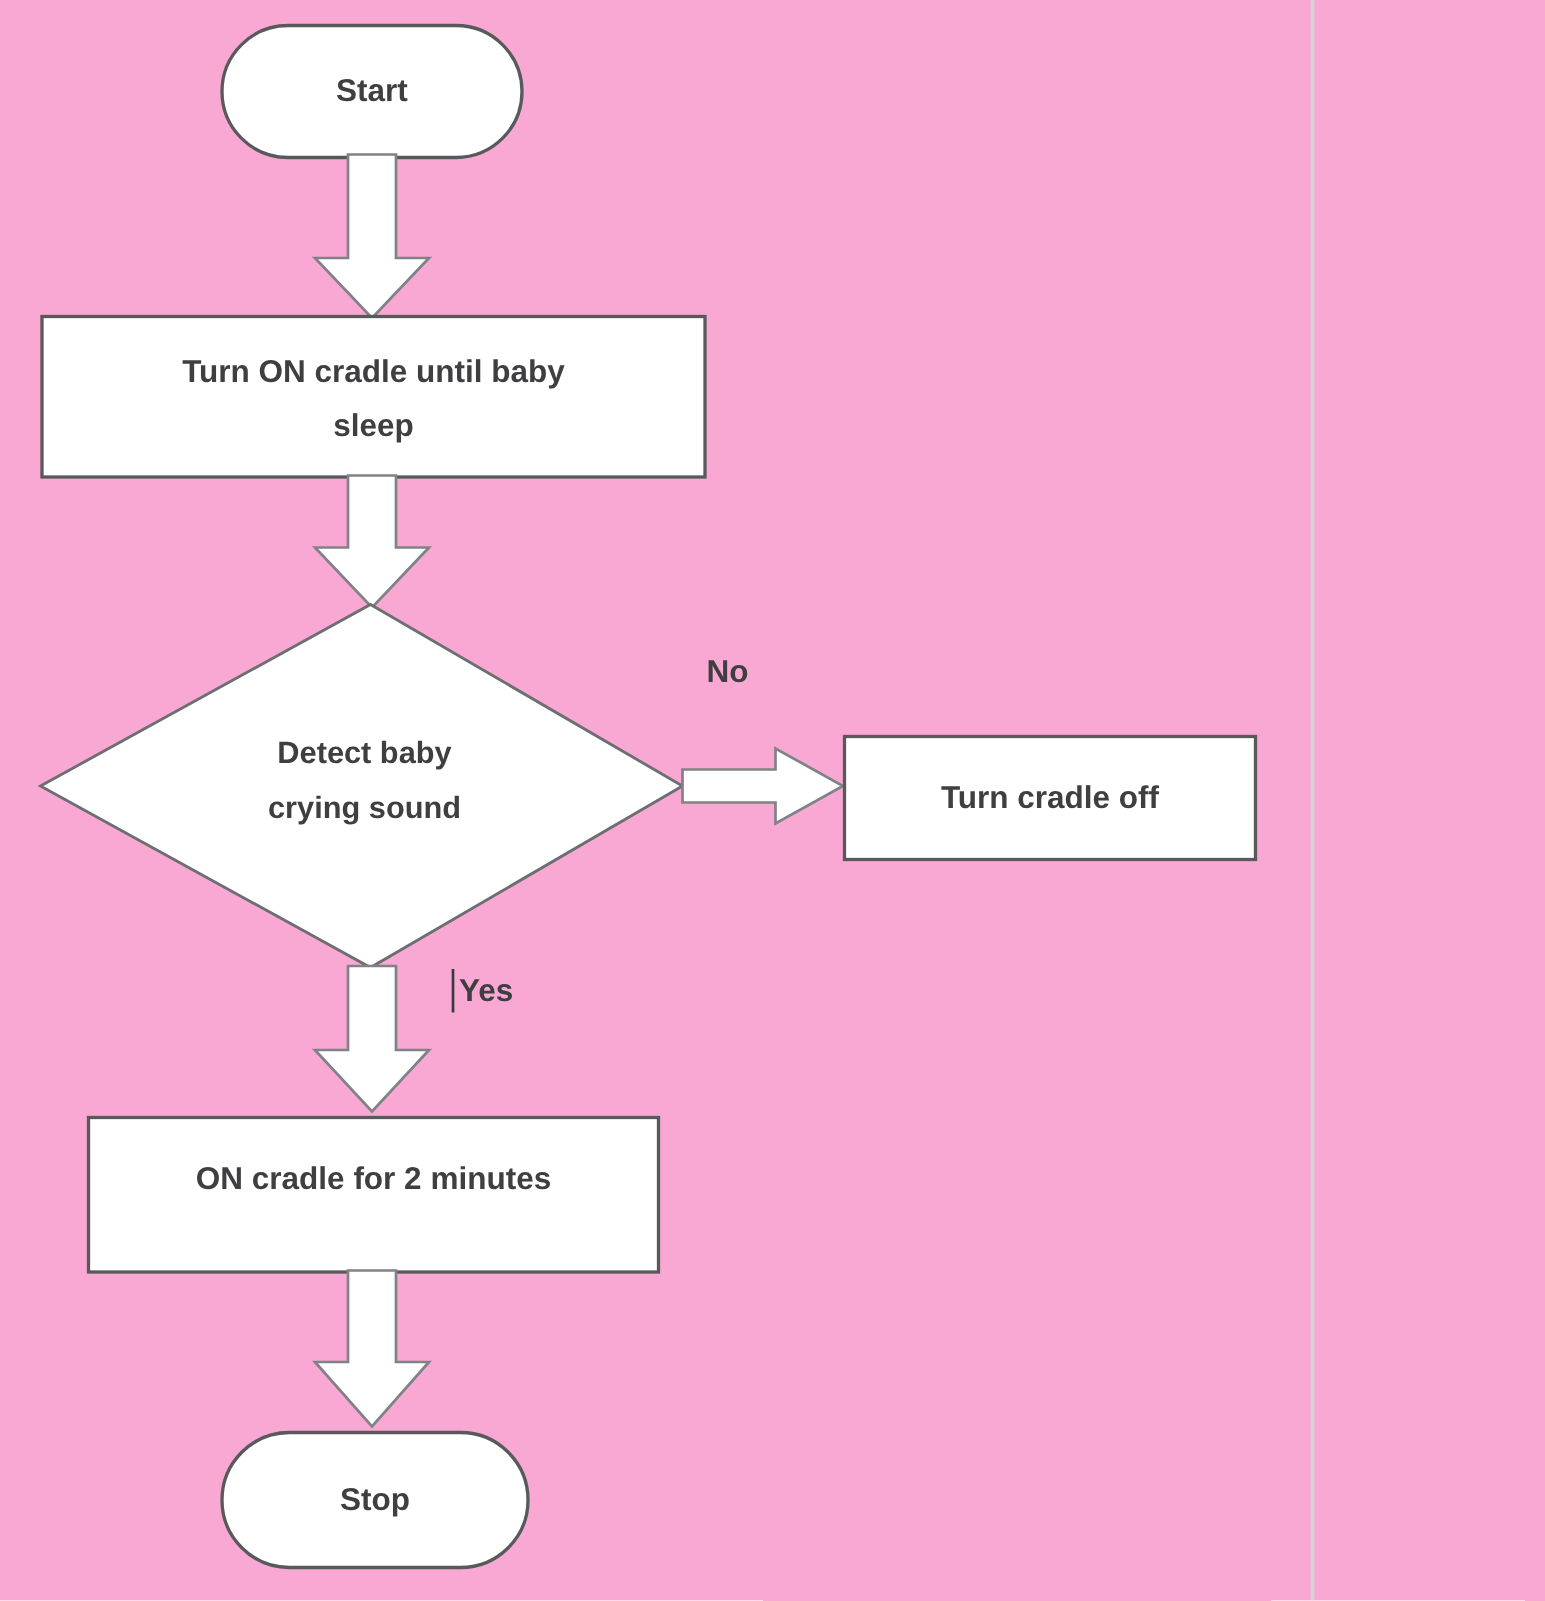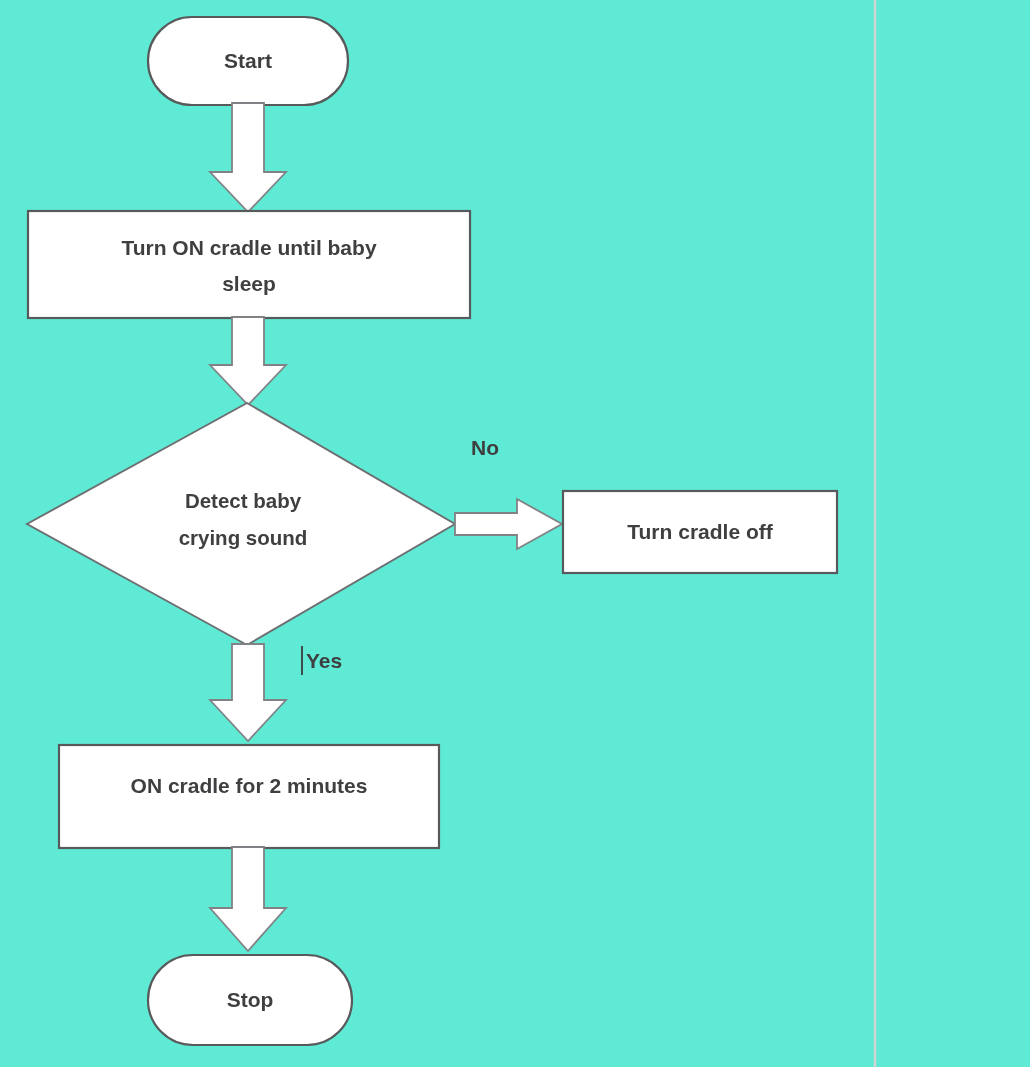--- a/index.html
+++ b/index.html
@@ -9,21 +9,21 @@
     background: #ffffff;
   }
   body {
     font-family: "Liberation Sans", sans-serif;
     -webkit-font-smoothing: antialiased;
   }
   #canvas {
     position: relative;
     width: 1030px;
     height: 1067px;
-    background: #5eead4;
+    background: #f9a8d4;
     overflow: hidden;
   }
   #canvas svg {
     position: absolute;
     left: 0;
     top: 0;
     display: block;
   }
   .shape-stroke {
     fill: #ffffff;

